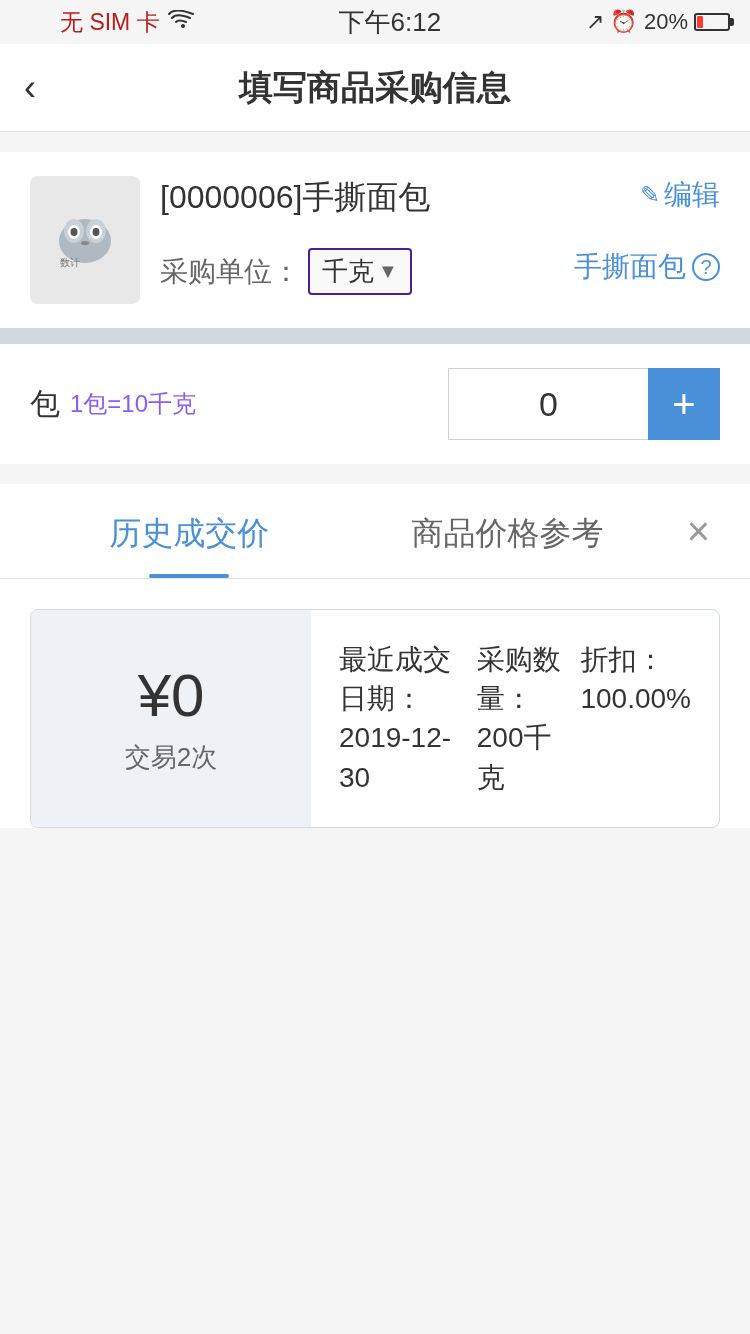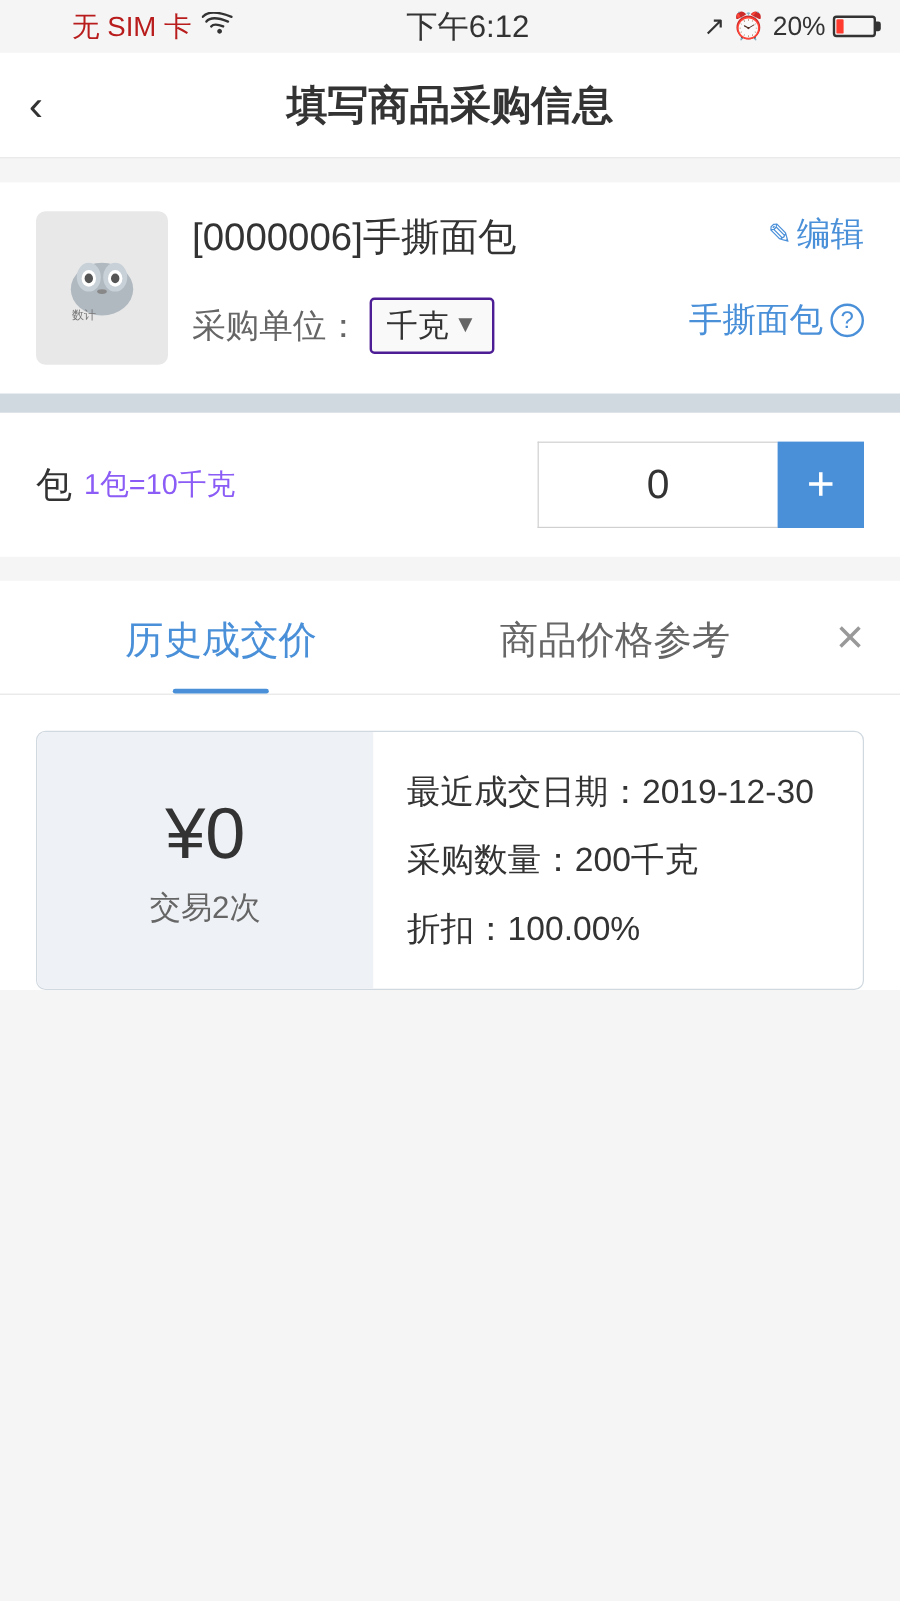--- a/index.html
+++ b/index.html
@@ -253,21 +253,21 @@
 
     
     .tab-section {
       background: #fff;
       margin-top: 20px;
     }
     .tab-bar {
       display: flex;
       align-items: center;
       border-bottom: 1px solid #e5e5e5;
-      padding: 0 20px;
+      padding: 0 30px;
       position: relative;
     }
     .tab-item {
       flex: 1;
       text-align: center;
       padding: 28px 0 22px;
       font-size: 32px;
       cursor: pointer;
       position: relative;
     }
@@ -322,21 +322,21 @@
     }
     .price-trades {
       font-size: 26px;
       color: #666;
       margin-top: 10px;
     }
     .price-right {
       flex: 1;
       padding: 30px 28px;
       display: flex;
-      flex-direction: column;
+      flex-direction: row;
       gap: 18px;
       justify-content: center;
     }
     .price-detail-row {
       font-size: 28px;
       color: #333;
       line-height: 1.4;
     }
 
     

